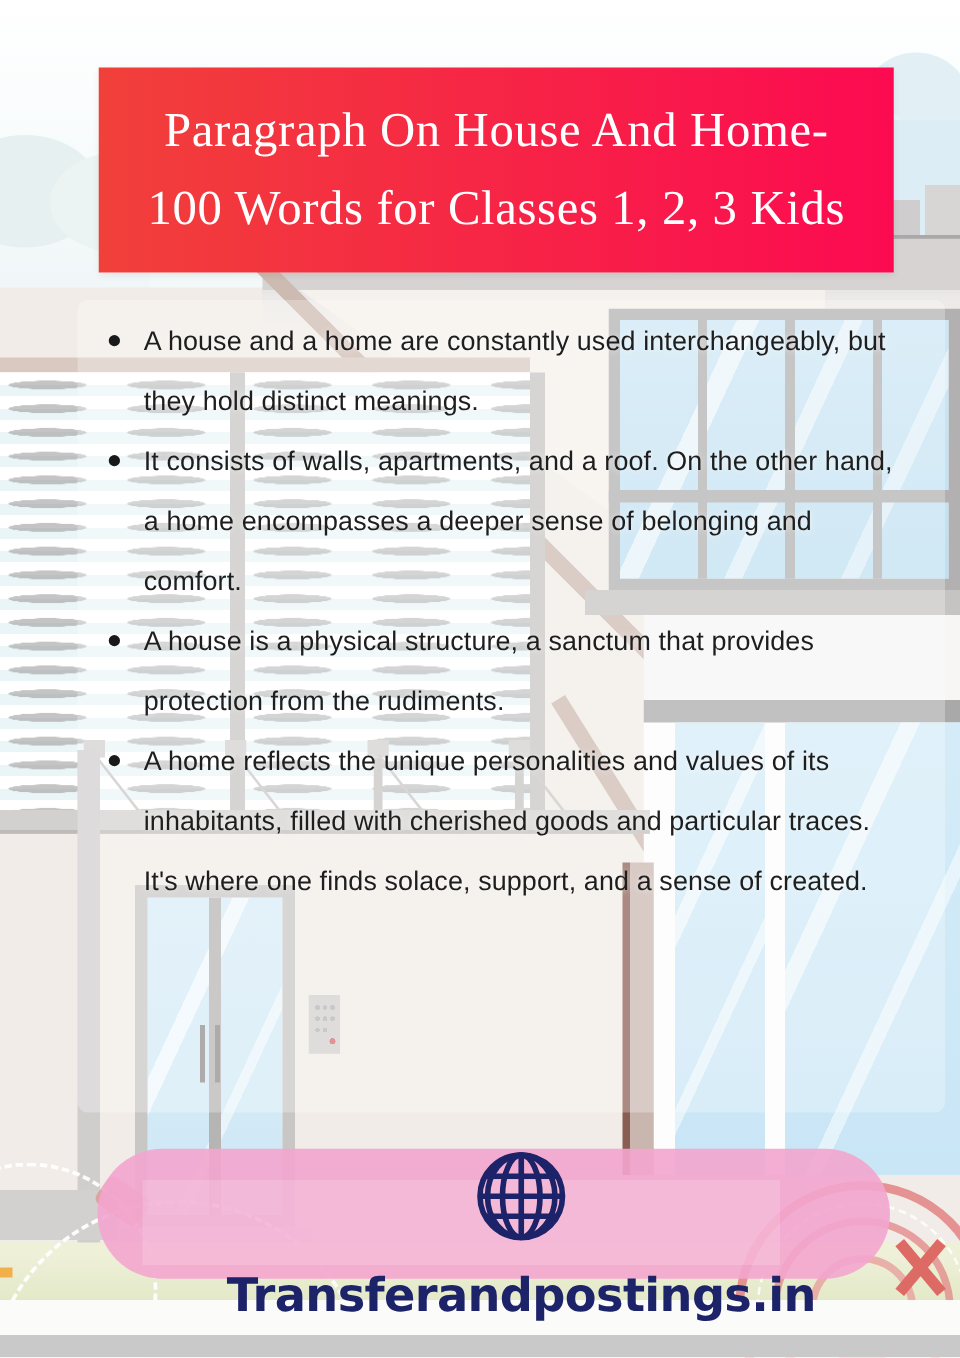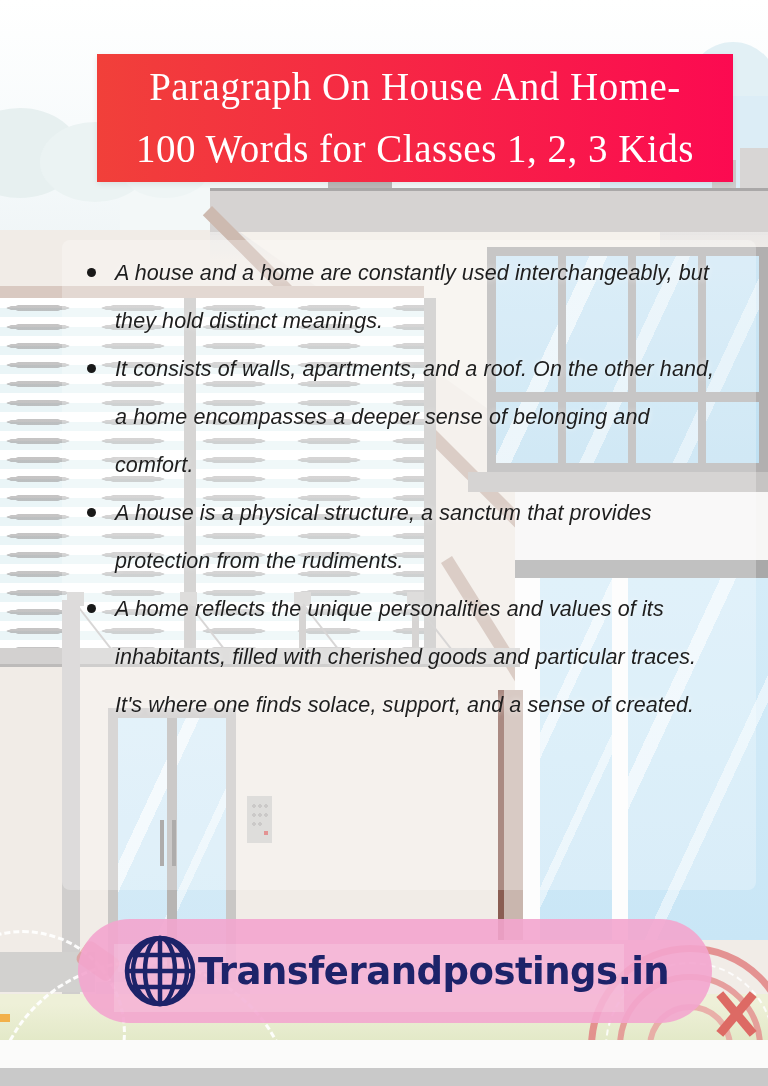--- a/index.html
+++ b/index.html
@@ -121,40 +121,40 @@
   .arc-dashed{border-radius:50%;border:3px dashed rgba(255,255,255,.92);}
   .arc1{left:-10px;top:960px;width:300px;height:300px;}
   .arc2{left:-80px;top:930px;width:200px;height:200px;}
   .red-blob{left:78px;top:948px;width:40px;height:26px;background:rgba(226,130,130,.55);
         transform:rotate(35deg);border-radius:6px;}
 
   .content-backdrop{left:62px;top:240px;width:694px;height:650px;
         background:rgba(255,255,255,.28);border-radius:8px;}
 
   
-  .header-banner{left:79px;top:54px;width:636px;height:128px;z-index:40;
+  .header-banner{left:79px;top:54px;width:636px;height:164px;z-index:40;
         background:linear-gradient(90deg,var(--header_grad_left,#f1403a),var(--header_grad_right,#fc0a51));
         display:flex;flex-direction:column;align-items:center;justify-content:center;
-        box-shadow:0 2px 6px rgba(0,0,0,.08);margin-left:18px;}
+        box-shadow:0 2px 6px rgba(0,0,0,.08);}
   .header-banner .line{font-family:"Liberation Serif","DejaVu Serif",serif;
         color:var(--header_text,#ffffff);font-size:39px;line-height:62px;
         letter-spacing:.5px;white-space:nowrap;}
 
   
   .bullets{left:85px;top:249px;width:636px;z-index:45;margin:0;padding:0;list-style:none;}
   .bullets li{position:relative;padding-left:30px;margin:0;
         font-size:21.5px;line-height:48px;color:var(--body_text,#1e1e1e);
-        letter-spacing:.1px;text-shadow:0 0 6px rgba(255,255,255,.7);font-style:italic;}
+        letter-spacing:.1px;text-shadow:0 0 6px rgba(255,255,255,.7);}
   .bullets li::before{content:"";position:absolute;left:2px;top:19px;width:9px;height:9px;
         border-radius:50%;background:#191919;}
 
   
   .footer-banner{left:78px;top:919px;width:634px;height:104px;z-index:50;
         border-radius:61px;background:rgba(243,165,206,.9);
-        display:flex;align-items:center;padding-left:44px;box-sizing:border-box;}
+        display:flex;align-items:center;padding-left:44px;box-sizing:border-box;gap:20px;flex-direction:column;}
   .footer-banner::before{content:"";position:absolute;left:36px;top:25px;width:510px;height:68px;
         background:rgba(255,255,255,.16);}
   .footer-site{font-family:"DejaVu Sans","Liberation Sans",sans-serif;font-weight:bold;
         font-size:37px;color:var(--footer_navy,#1d2369);letter-spacing:-.5px;z-index:2;}
   .globe{z-index:2;flex:0 0 auto;}
 </style>
 </head>
 <body>
 
 <div class="page">

